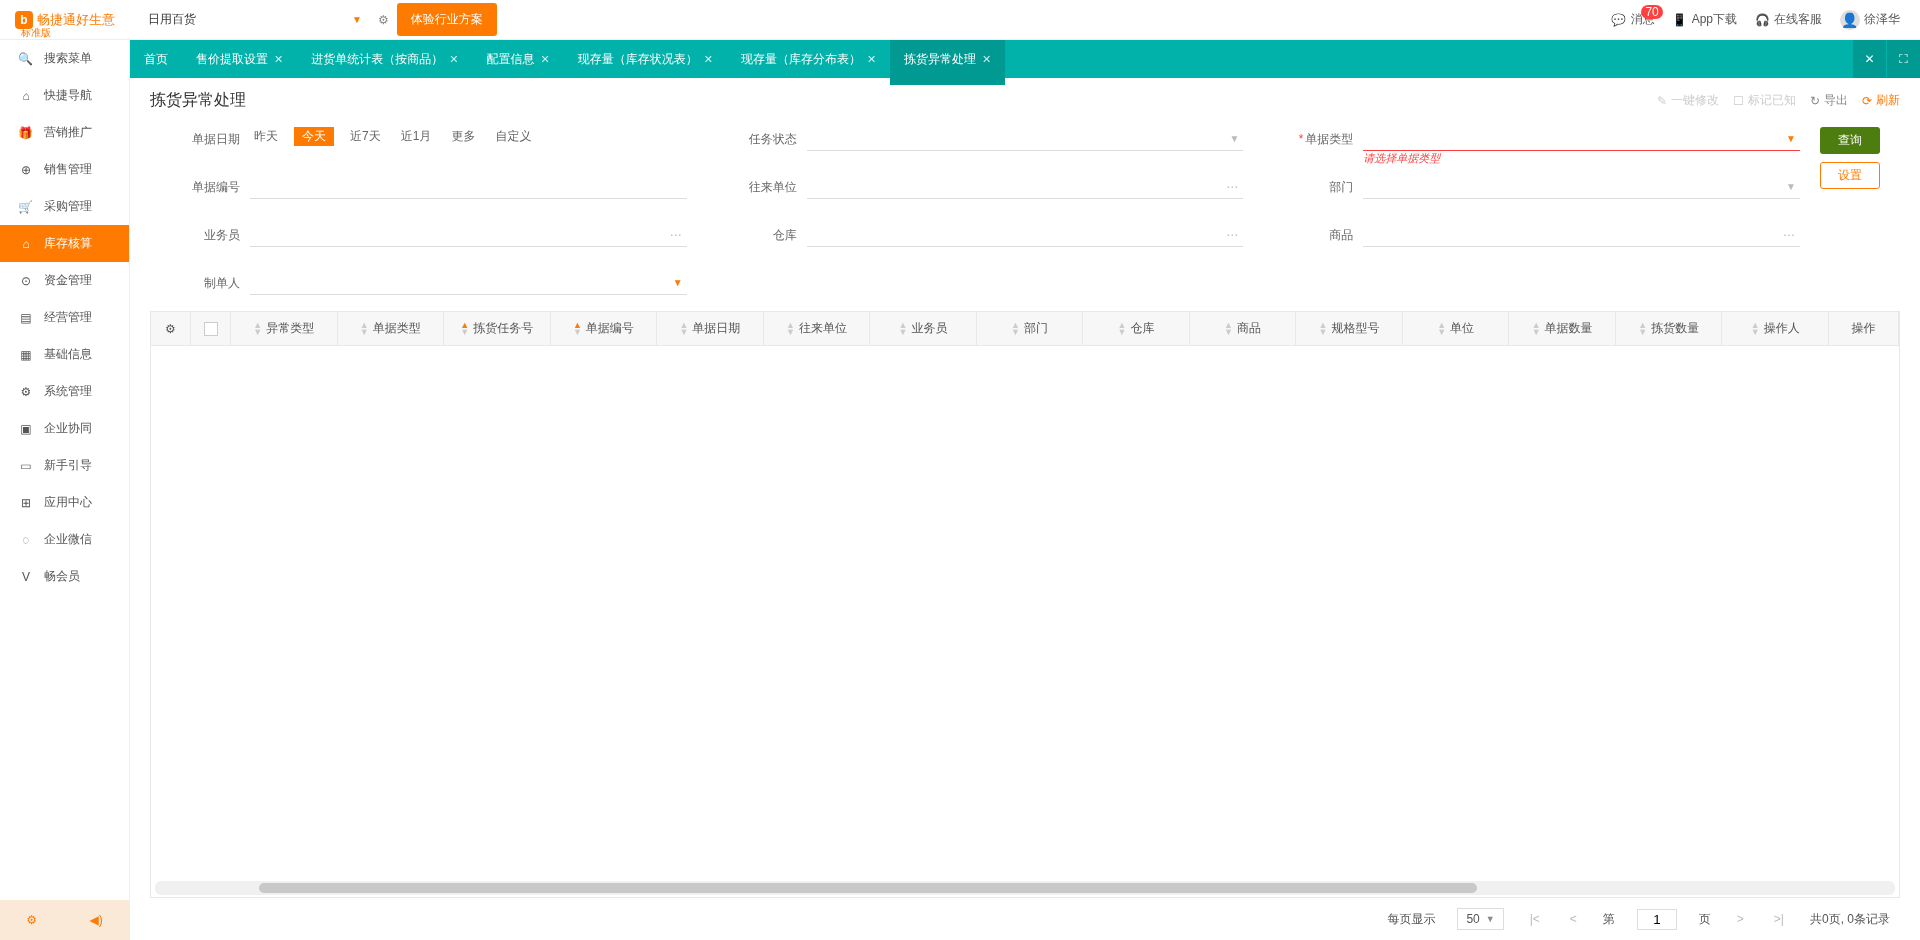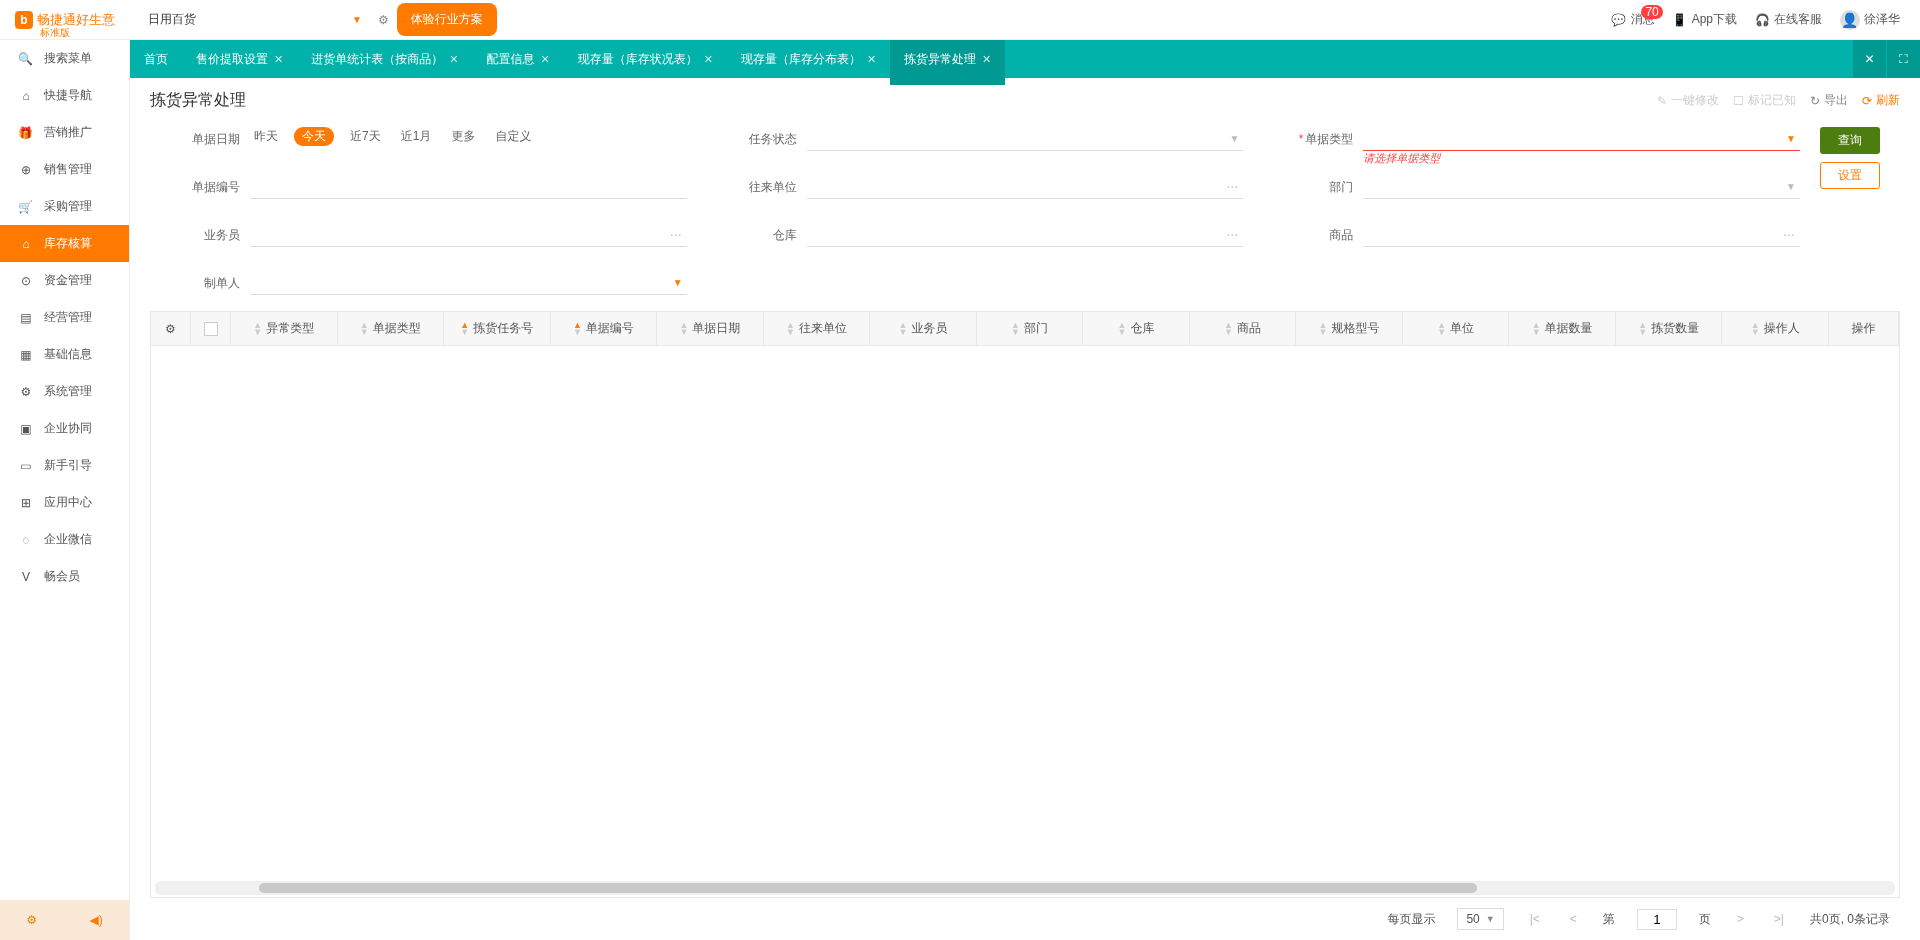--- a/index.html
+++ b/index.html
@@ -3,26 +3,26 @@
 <meta charset="utf-8">
 <style>
 * { margin: 0; padding: 0; box-sizing: border-box; font-family: "Microsoft YaHei", "PingFang SC", sans-serif; }
 body { font-size: 12px; color: #333; background: #fff; overflow: hidden; }
 
 
 .top-header { height: 40px; display: flex; align-items: center; border-bottom: 1px solid #eee; }
 .logo-block { width: 130px; display: flex; align-items: center; padding-left: 15px; gap: 4px; }
 .logo-icon { width: 18px; height: 18px; background: #ff7a00; border-radius: 4px; display: flex; align-items: center; justify-content: center; color: #fff; font-weight: bold; }
 .logo-text { color: #ff7a00; font-size: 13px; font-weight: 500; }
-.logo-sub { color: #ff7a00; font-size: 10px; position: absolute; top: 26px; left: 40px; }
+.logo-sub { color: #ff7a00; font-size: 10px; position: absolute; top: 26px; left: 21px; }
 .top-mid { flex: 1; display: flex; align-items: center; padding-left: 10px; gap: 8px; }
 .dropdown { display: flex; align-items: center; gap: 8px; cursor: pointer; padding: 4px 8px; }
 .chevron-down { color: #ff7a00; font-size: 10px; }
 .gear-icon { color: #888; cursor: pointer; }
-.orange-btn { background: #ff7a00; color: #fff; padding: 8px 14px; border-radius: 8px; cursor: pointer; border:none; font-size:12px;}
+.orange-btn { background: #ff7a00; color: #fff; padding: 8px 14px; border-radius: 3px; cursor: pointer; border:none; font-size:12px;}
 .top-right { display: flex; align-items: center; gap: 18px; padding-right: 20px; color: #555; }
 .top-right-item { display: flex; align-items: center; gap: 4px; cursor: pointer; position: relative; }
 .badge { position: absolute; top: -6px; right: -8px; background: #ff4040; color: #fff; border-radius: 8px; padding: 0 4px; font-size: 12px; line-height: 14px; }
 .avatar { width: 20px; height: 20px; border-radius: 50%; background: #ddd; display:flex;align-items:center;justify-content:center;color:#888;font-size:14px;}
 
 
 .layout { display: flex; height: calc(100vh - 40px); }
 .sidebar { width: 130px; background: #fff; border-right: 1px solid #eee; display: flex; flex-direction: column; position:relative;}
 .sidebar-items { flex: 1; }
 .sidebar-item { display: flex; align-items: center; gap: 10px; padding: 10px 18px; cursor: pointer; color: #555; }
@@ -55,21 +55,21 @@
 .filter-label { width: 70px; text-align: right; color: #666; padding-top: 4px; flex-shrink:0;}
 .filter-label .req { color: #ff4040; margin-right: 2px; }
 .filter-input { flex: 1; border-bottom: 1px solid #ddd; min-height: 24px; position: relative; display:flex; align-items:center;}
 .filter-input.error { border-bottom-color: #ff4040; }
 .filter-input .caret { position: absolute; right: 4px; color: #ff7a00; font-size: 10px; }
 .filter-input .caret.grey { color: #bbb; }
 .filter-input .dots { position: absolute; right: 4px; color: #bbb; letter-spacing:1px;}
 .error-msg { color: #ff4040; font-size: 11px; position: absolute; top: 24px; left: 0; font-style: italic; }
 .date-chips { display: flex; flex-wrap: wrap; gap: 12px; align-items:center;}
 .chip { cursor: pointer; color: #666; padding:1px 4px;}
-.chip.active { background: #ff7a00; color: #fff; border-radius: 9px; padding: 1px 8px; }
+.chip.active { background: #ff7a00; color: #fff; border-radius: 0; padding: 1px 8px; }
 .date-range { width: 100%; color: #666; font-size: 11px; padding-top: 2px; }
 .filter-side { width: 60px; display: flex; flex-direction: column; gap: 8px; }
 .btn { padding: 4px 0; border-radius: 3px; text-align: center; cursor: pointer; border:1px solid transparent;}
 .btn-primary { background: #4d7c0f; color: #fff; }
 .btn-outline { border: 1px solid #ff7a00; color: #ff7a00; background:#fff;}
 
 .collapse-bar { text-align: center; padding: 4px 0; color: #888; margin-top:4px;}
 .collapse-pill { display:inline-block; background:#f5f5f5; border:1px solid #eee; border-radius: 10px 10px 0 0; padding: 4px 20px; cursor:pointer;}
 
 

